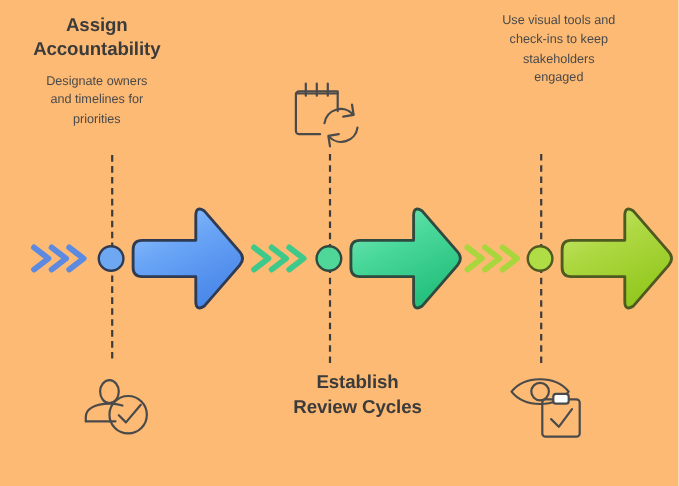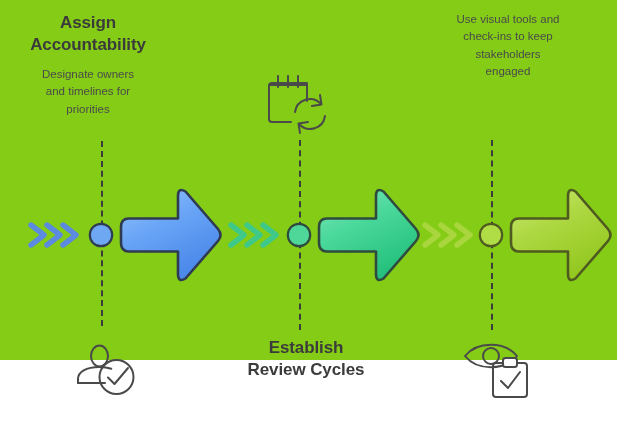--- a/index.html
+++ b/index.html
@@ -2,41 +2,41 @@
 <html><head>
 <meta charset="utf-8">
 <style>
   * { margin:0; padding:0; box-sizing:border-box; }
   html, body {
     width:617px; height:442px;
     background:#ffffff;
     font-family:"Liberation Sans", sans-serif;
     overflow:hidden;
   }
-  #stage { position:relative; width:617px; height:360px; background:#84cc16; }
+  #stage { position:relative; width:617px; height:442px; background:#fdba74; }
 
   
   .textblock { position:absolute; text-align:center; }
   .title {
     font-size:17px; font-weight:bold; color:#3b3b3b;
     line-height:1.32; letter-spacing:-0.1px;
     white-space:pre-line;
   }
   .desc {
     font-size:11.5px; font-weight:normal; color:#4a4a4a;
     line-height:1.52; margin-top:9px; white-space:pre-line;text-align:center;
   }
 
   .tb-above { width:180px; }
   .tb-below { width:190px; }
 
   
   #tb-1 { left:-2px;  top:12px; }
   
-  #tb-2 { left:211px; top:337px; }
+  #tb-2 { left:230px; top:337px; }
   
   #tb-3 { left:418px; top:2px; }
 
   
   .dashline {
     position:absolute; width:0;
     border-left:2px dashed #3c3c3c;
   }
   #dash-1 { left:101px; top:141px;  height:185px; }
   #dash-2 { left:299px; top:140px;  height:190px; }

